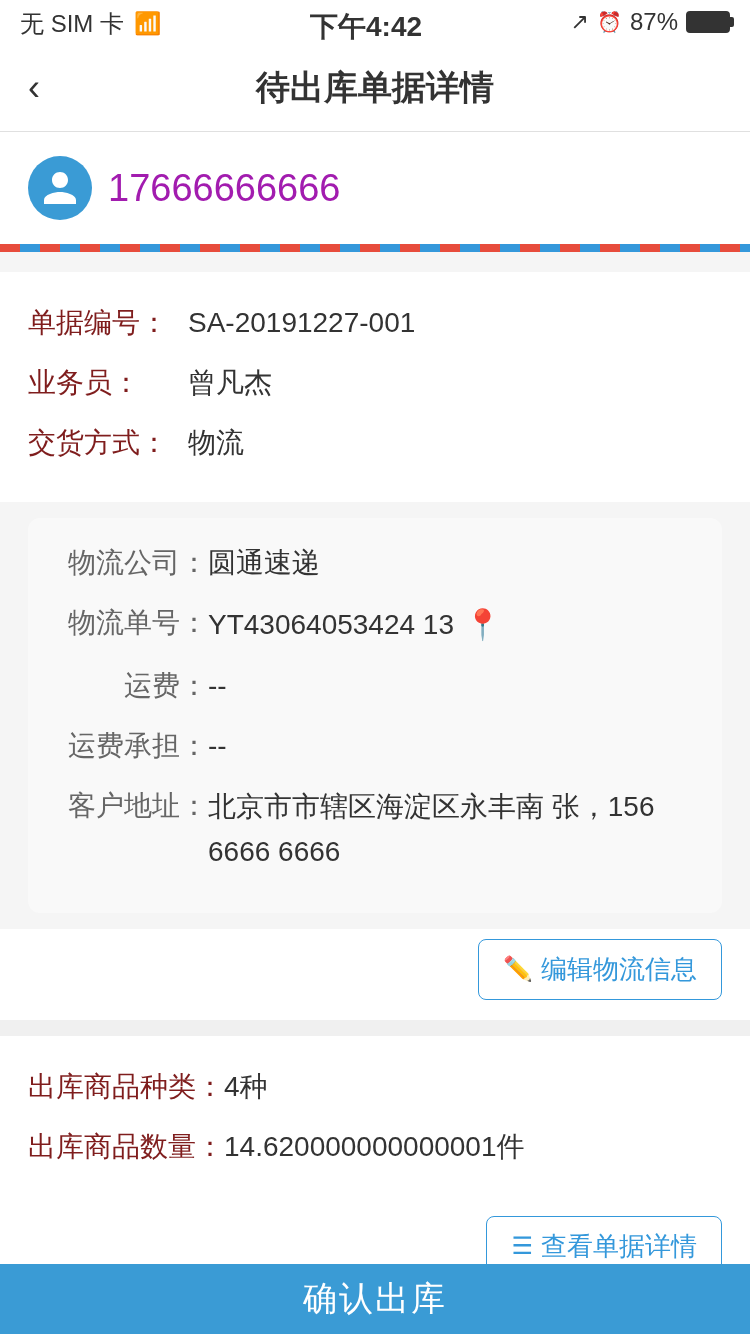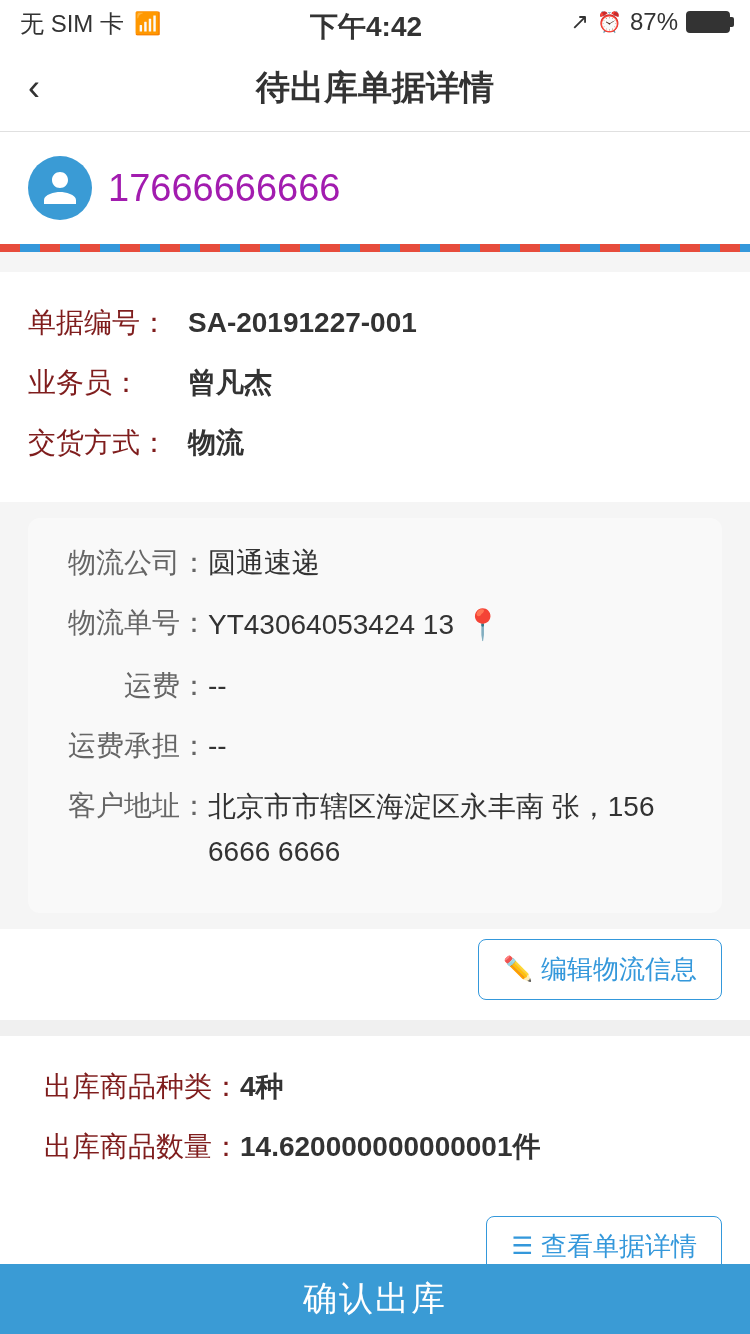--- a/index.html
+++ b/index.html
@@ -138,21 +138,20 @@
       line-height: 1.5;
     }
     .info-label {
       color: #7f1d1d;
       min-width: 160px;
       flex-shrink: 0;
     }
     .info-value {
       color: #333;
       flex: 1;
-      font-weight: bold;
     }
 
     
     .logistics-card {
       background: #f9f9f9;
       border-radius: 12px;
       margin: 16px 28px;
       padding: 24px 20px 20px;
     }
     .logistics-row {
@@ -207,21 +206,21 @@
     
     .section-divider {
       width: 750px;
       height: 16px;
       background: #f0f0f0;
     }
 
     
     .goods-section {
       background: #fff;
-      padding: 30px 44px 20px;
+      padding: 30px 28px 20px;
       margin-top: 0;
     }
 
     
     .view-btn-container {
       display: flex;
       justify-content: flex-end;
       padding: 10px 28px 30px;
       background: #fff;
     }

